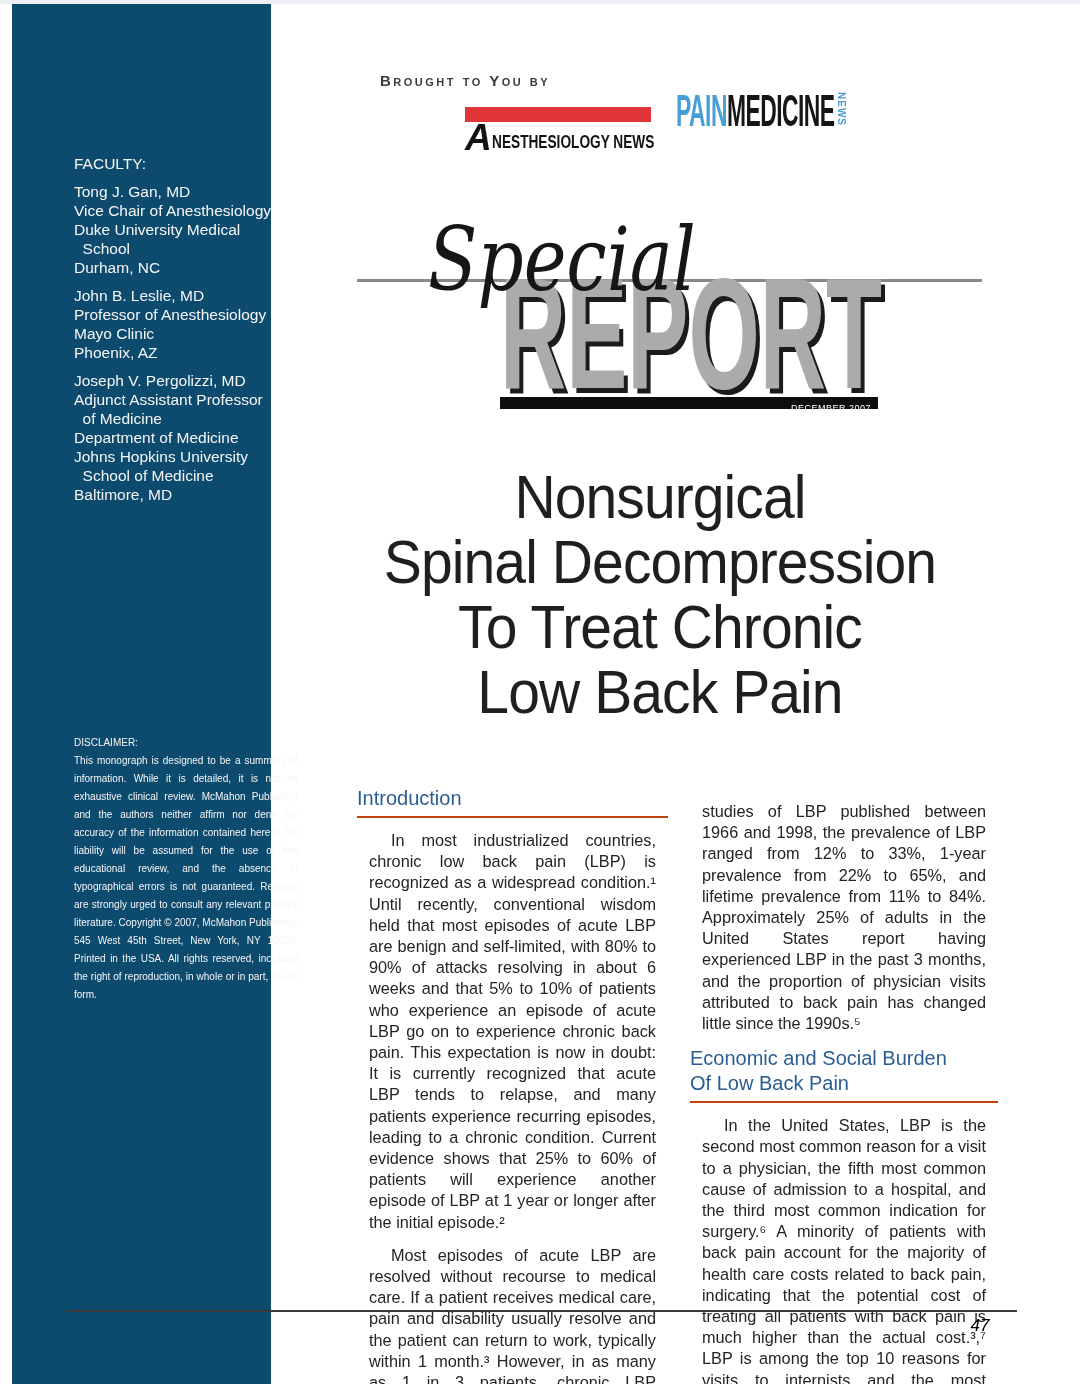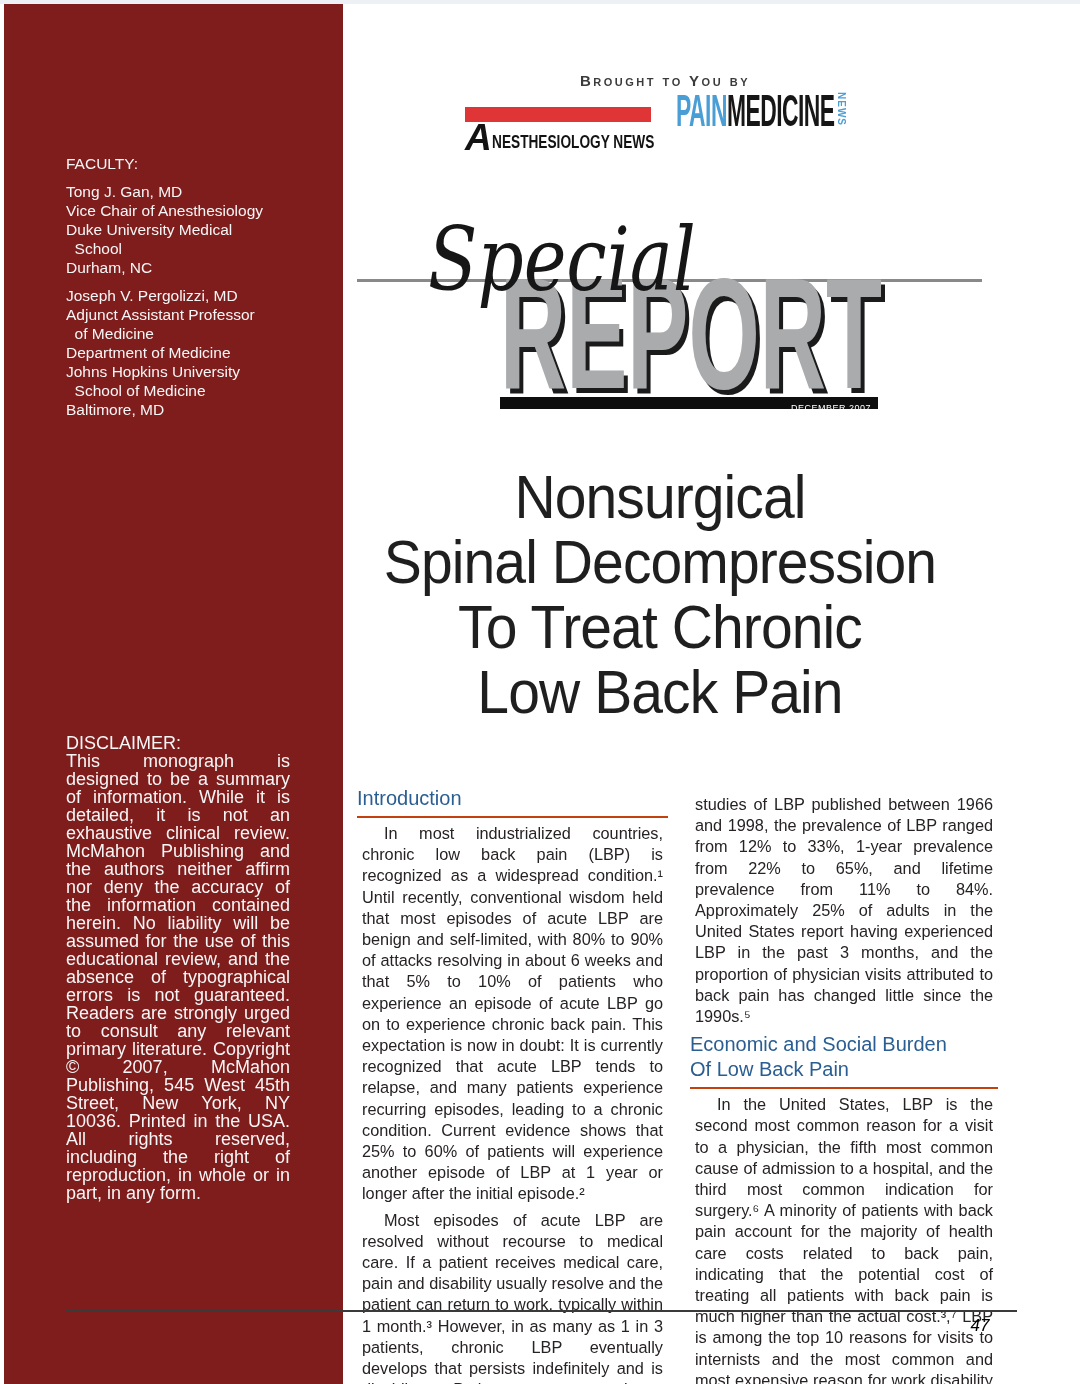--- a/index.html
+++ b/index.html
@@ -4,30 +4,30 @@
 <style>
   html,body { margin:0; padding:0; }
   body {
     width:1080px; height:1384px; position:relative; background:#ffffff;
     font-family:"Liberation Sans", sans-serif; overflow:hidden;
     -webkit-font-smoothing:antialiased;
   }
   .topstrip { position:absolute; left:0; top:0; width:1080px; height:4px; background:#edf1f5; }
 
   
-  .sidebar { position:absolute; left:4px; top:4px; width:339px; height:1380px; background:#7f1d1d; }
+  .sidebar { position:absolute; left:12px; top:4px; width:259px; height:1380px; background:#0c4a6e; }
   .faculty { position:absolute; left:62px; top:150px; width:218px; color:#f6f6f6;
              font-size:15.5px; line-height:19px; }
   .faculty .block { white-space:pre-line; margin-bottom:9px; }
   .disclaimer { position:absolute; left:62px; top:730px; width:224px; color:#f6f6f6;
-                font-size:18px; line-height:18px; }
+                font-size:10px; line-height:18px; }
   .disclaimer .body { text-align:justify; }
 
   
-  .brought { position:absolute; left:380px; top:72px; width:570px; text-align:center;
+  .brought { position:absolute; left:380px; top:72px; width:570px; 
              font-variant:small-caps; font-weight:600; letter-spacing:2.5px;
              font-size:15px; color:#3b3b3b; }
 
   .logo-anes { position:absolute; left:465px; top:107px; width:186px; }
   .logo-anes .bar { height:15px; background:#e03537; }
   .logo-anes .text { display:flex; align-items:flex-end; margin-top:1px; color:#131313; }
   .logo-anes .big-a { font-size:37px; line-height:29px; font-weight:bold; font-style:italic; }
   .logo-anes .rest { font-size:19px; line-height:20px; font-weight:bold; white-space:nowrap;
                      transform:scaleX(0.72); transform-origin:left bottom; letter-spacing:0; }
 
@@ -58,21 +58,21 @@
   .doc-title { position:absolute; left:320px; top:464px; width:680px; text-align:center;
                font-size:62px; line-height:65px; color:#1f1f1f; font-weight:400;
                transform:scaleX(0.92); transform-origin:center top; letter-spacing:-1px; }
 
   
   .col { position:absolute; color:#272324; }
   .col-left  { left:357px; top:786px; width:311px; }
   .col-right { left:690px; top:789px; width:308px; }
   h2.section { font-size:20px; line-height:25px; font-weight:400; color:#2a5e92; margin:0;
                padding-bottom:5px; border-bottom:2px solid #c2410c; white-space:pre-line; }
-  .col p { font-size:16.3px; line-height:21.2px; text-align:justify; margin:5px; color:#272324; }
+  .col p { font-size:16.3px; line-height:21.2px; text-align:justify; margin:12px; color:#272324; }
   .p-indent { text-indent:22px; }
   .mt12 { margin-top:12px; }
   .mt32 { margin-top:32px; }
 
   
   .footer-rule { position:absolute; left:65px; top:1310px; width:952px; height:2px; background:#3a3a3a; z-index:5; }
   .page-num { position:absolute; left:945px; top:1316px; width:70px; text-align:center;
               font-style:italic; font-size:17px; color:#000000; }
 </style>
 </head>
@@ -81,20 +81,24 @@
 <div class="topstrip"></div>
 
 <div class="sidebar">
   <div class="faculty">
     <div class="block">FACULTY:</div>
     <div class="block">Tong J. Gan, MD
 Vice Chair of Anesthesiology
 Duke University Medical
 &nbsp;&nbsp;School
 Durham, NC</div>
+    <div class="block">John B. Leslie, MD
+Professor of Anesthesiology
+Mayo Clinic
+Phoenix, AZ</div>
     <div class="block">Joseph V. Pergolizzi, MD
 Adjunct Assistant Professor
 &nbsp;&nbsp;of Medicine
 Department of Medicine
 Johns Hopkins University
 &nbsp;&nbsp;School of Medicine
 Baltimore, MD</div>
   </div>
   <div class="disclaimer">
     <div>DISCLAIMER:</div>

